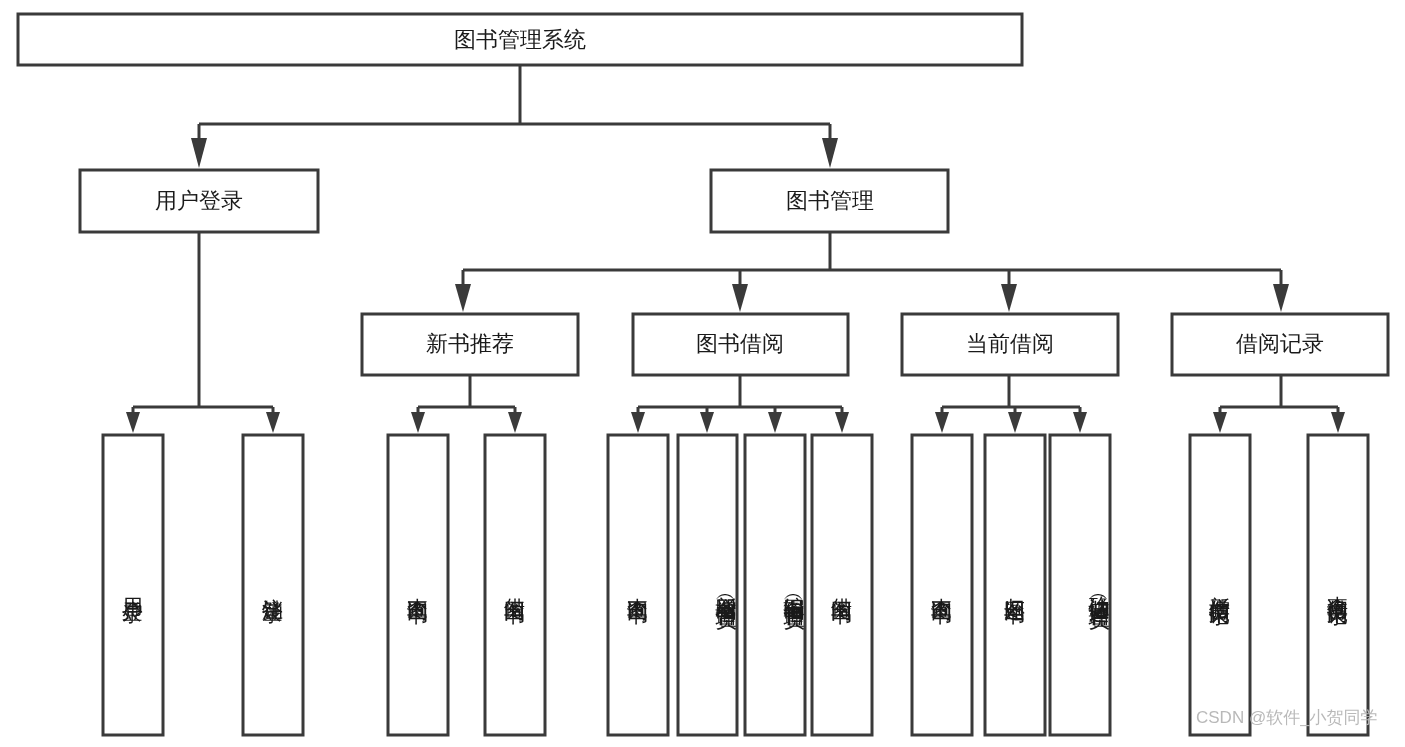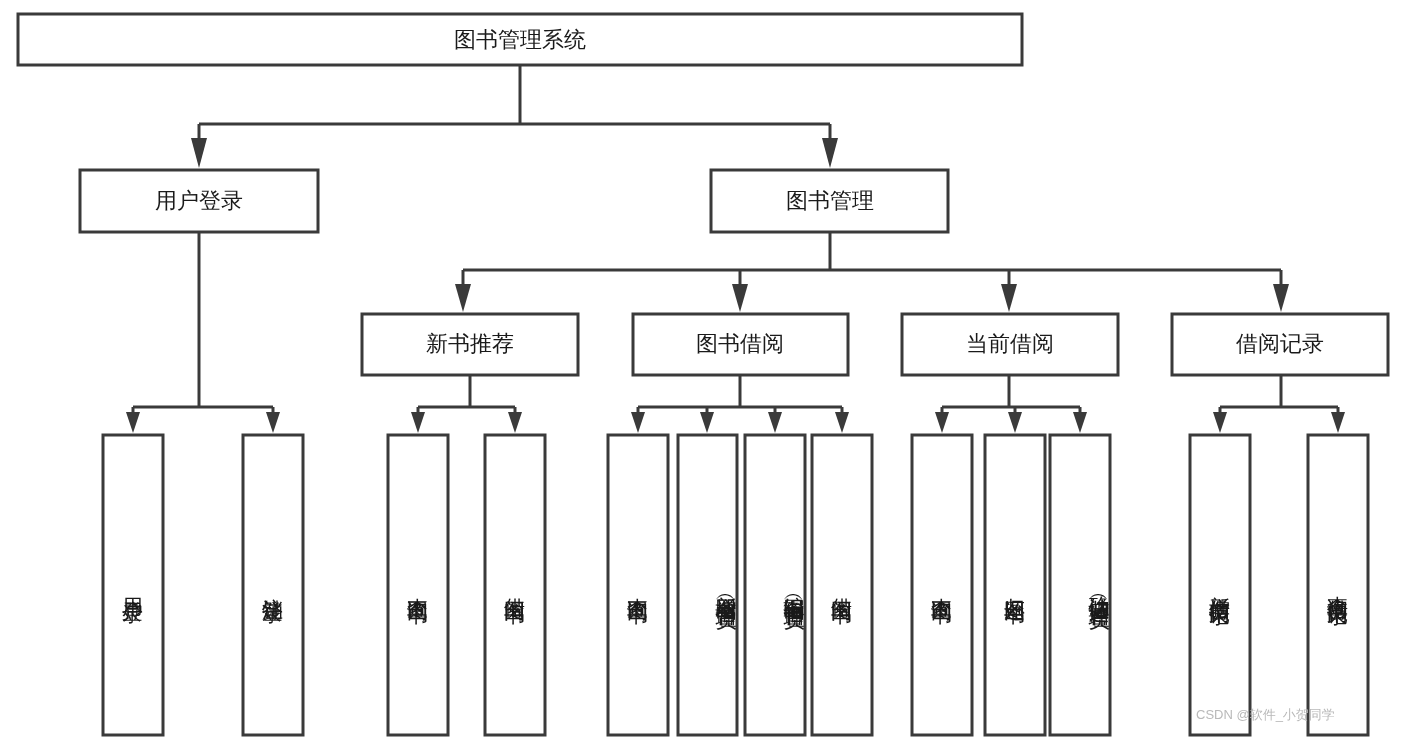--- a/index.html
+++ b/index.html
@@ -60,21 +60,21 @@
     color: #1a1a1a;
     white-space: nowrap;
     display: flex;
     align-items: center;
     justify-content: center;
     pointer-events: none;
   }
   .watermark {
     position: absolute;
     font-family: "Liberation Sans", "DejaVu Sans", sans-serif;
-    font-size: 13px;
+    font-size: 17px;
     color: #b9b9b9;
     white-space: nowrap;
     user-select: none;
   }
 </style>
 </head>
 <body>
 
 <div id="diagram-root">
 

